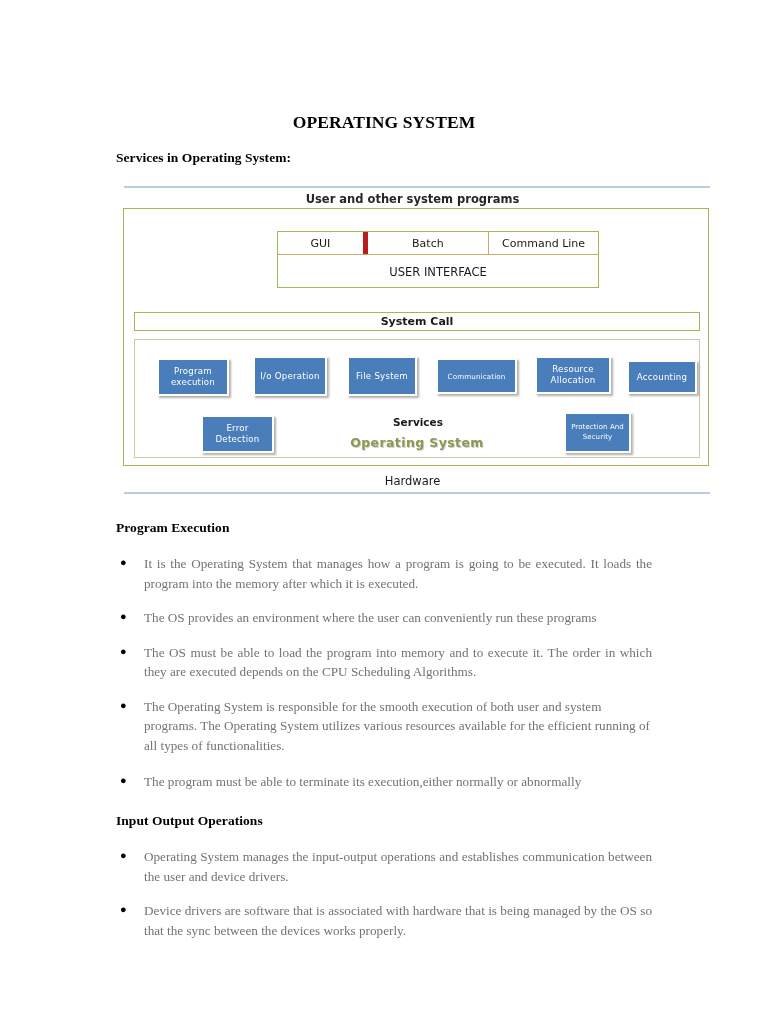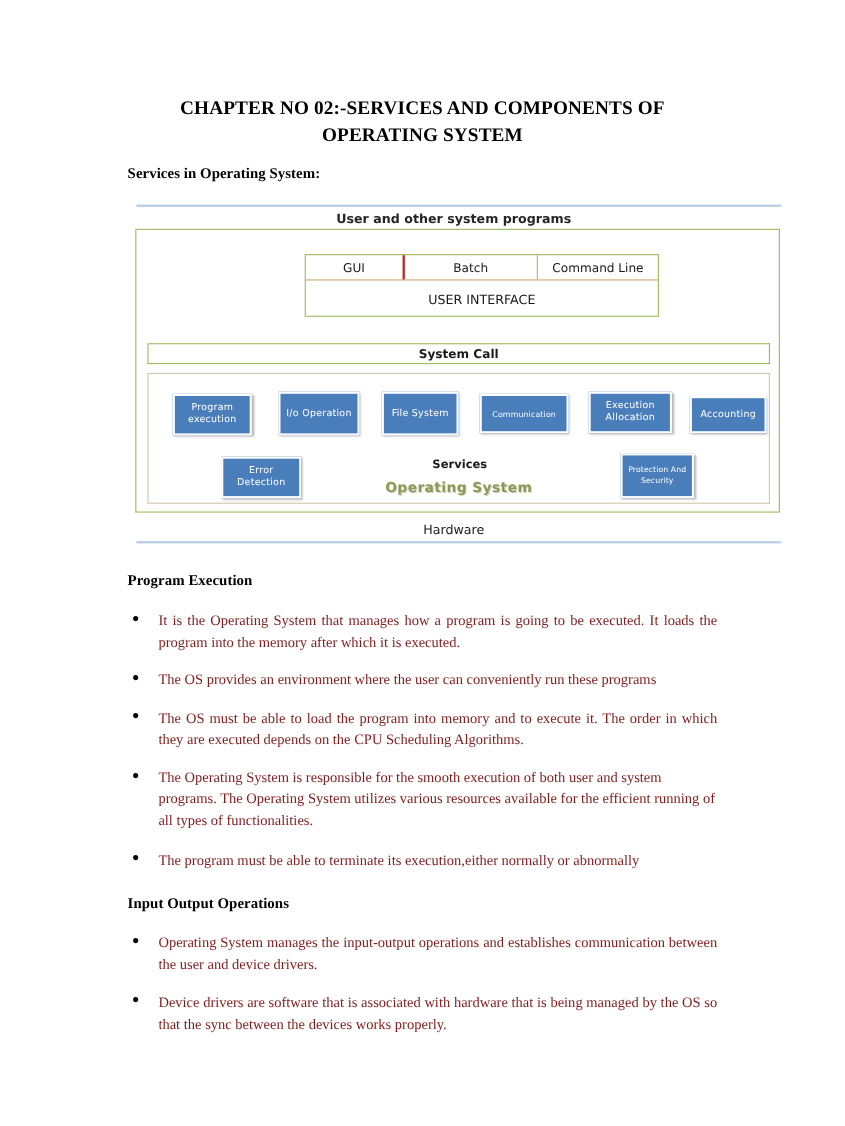--- a/index.html
+++ b/index.html
@@ -115,21 +115,21 @@
   }
   .ui-cell {
     display: flex;
     align-items: center;
     justify-content: center;
     font-size: 11px;
     color: #1a1a1a;
     height: 100%;
     box-sizing: border-box;
   }
-  .ui-cell.c0 { width: 28%; border-right: 2px solid #b91c1c; }
+  .ui-cell.c0 { width: 28%; border-right: 5px solid #b91c1c; }
   .ui-cell.c1 { width: 38%; border-right: 1px solid #c8a96a; }
   .ui-cell.c2 { width: 34%; }
   .ui-label {
     position: absolute;
     left: 0; top: 23px;
     width: 100%;
     height: 33px;
     display: flex;
     align-items: center;
     justify-content: center;
@@ -213,21 +213,21 @@
     position: absolute;
     left: 118px;
     width: 534px;
   }
   .bul {
     position: relative;
     padding-left: 26px;
     font-size: 13.2px;
     line-height: 19.5px;
     text-align: justify;
-    color: #7f1d1d;
+    color: #737373;
   }
   .bul.left { text-align: left; }
   .bul::before {
     content: "\25CF";
     position: absolute;
     left: 2px;
     top: -1px;
     font-size: 11px;
     line-height: 19.5px;
     color: #000;
@@ -237,21 +237,21 @@
 
   .bl-progexec { top: 554px; }
   .bl-io       { top: 847px; }
 </style>
 </head>
 <body>
 
 <div class="page">
 
   <div class="doc-title">
-    <span>CHAPTER NO 02:-SERVICES AND COMPONENTS OF</span><br>
+    <br>
     <span>OPERATING SYSTEM</span>
   </div>
 
   <div class="section-head sh-services">Services in Operating System:</div>
 
   <div class="diagram">
 
     <div class="rule-top"></div>
     <div class="lbl-top">User and other system programs</div>
 
@@ -271,21 +271,21 @@
       <div class="svc-area">
 
         <div class="svc-box" style="left:22px;  top:18px; width:72px; height:38px;">Program execution</div>
 
         <div class="svc-box" style="left:118px; top:16px; width:74px; height:40px;">I/o Operation</div>
 
         <div class="svc-box" style="left:212px; top:16px; width:70px; height:40px;">File System</div>
 
         <div class="svc-box small" style="left:301px; top:18px; width:81px; height:36px;">Communication</div>
 
-        <div class="svc-box" style="left:400px; top:16px; width:76px; height:38px;">Execution Allocation</div>
+        <div class="svc-box" style="left:400px; top:16px; width:76px; height:38px;">Resource Allocation</div>
 
         <div class="svc-box" style="left:492px; top:20px; width:70px; height:34px;">Accounting</div>
 
         <div class="svc-box" style="left:66px;  top:75px; width:73px; height:38px;">Error Detection</div>
 
         <div class="svc-box tiny" style="left:429px; top:72px; width:67px; height:41px;">Protection And Security</div>
 
         <div class="services-word">Services</div>
       </div>
 

